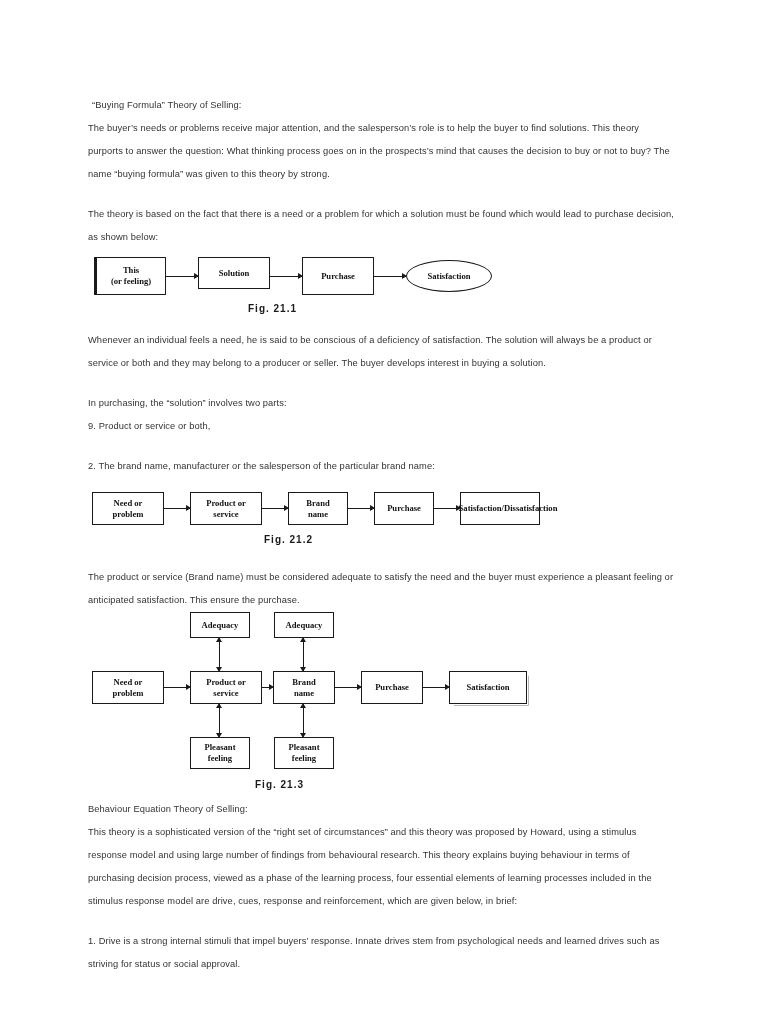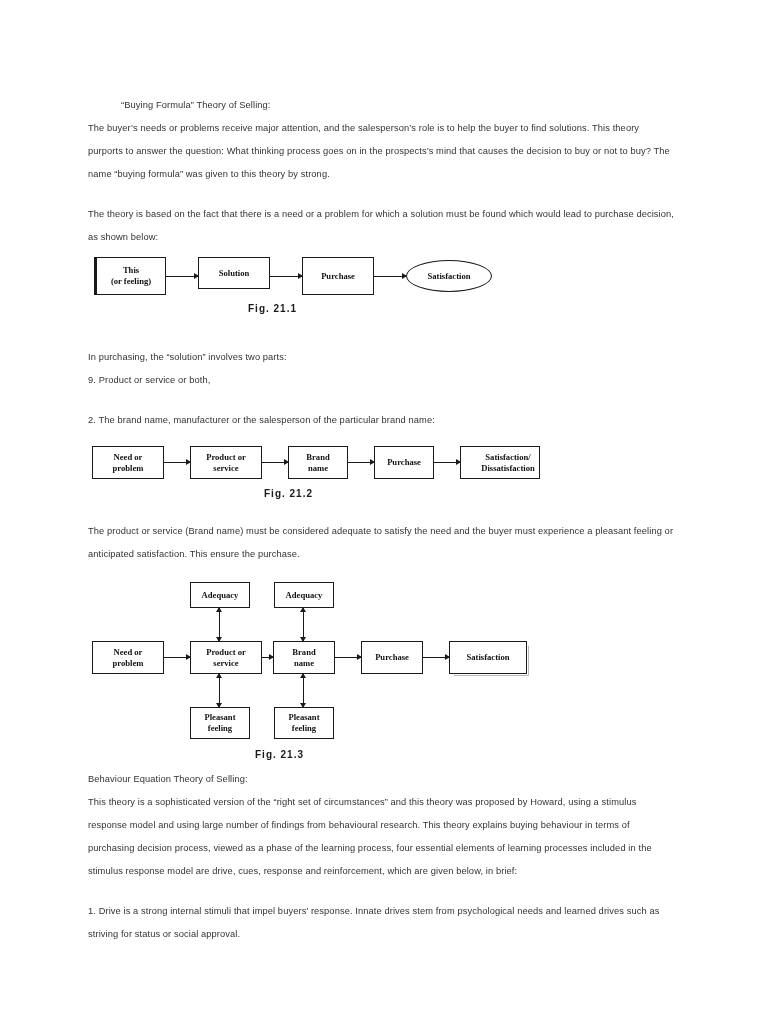--- a/index.html
+++ b/index.html
@@ -31,21 +31,20 @@
   p.para {
     margin: 0;
     font-size: 9.3px;
     line-height: 23px;
     letter-spacing: 0.1px;
     text-align: left;
     color: #333;
   }
   p.para.indent-head {
     text-indent: 4px;
-    margin-left: 29px;
   }
   .gap-sm { height: 8px; }
   .gap-md { height: 17px; }
 
   
   .figure {
     position: relative;
     width: 588px;
   }
   .fig-caption {
@@ -172,20 +171,21 @@
 
       <div class="ellipse" style="left:318px; top:5px; width:86px; height:32px;">
         <span>Satisfaction</span>
       </div>
 
       <div class="fig-caption" style="position:absolute; left:160px; top:48px;">Fig. 21.1</div>
     </div>
 
     <div class="gap-sm"></div>
 
+    <p class="para">Whenever an individual feels a need, he is said to be conscious of a deficiency of satisfaction. The solution will always be a product or service or both and they may belong to a producer or seller. The buyer develops interest in buying a solution.</p>
 
     <div class="gap-md"></div>
 
     <p class="para">In purchasing, the “solution” involves two parts:</p>
     <p class="para">9. Product or service or both,</p>
 
     <div class="gap-md"></div>
 
     <p class="para">2. The brand name, manufacturer or the salesperson of the particular brand name:</p>
 
@@ -211,33 +211,33 @@
       </div>
 
       <div class="conn-h" style="left:260px; top:18px; width:26px;"></div>
 
       <div class="node" style="left:286px; top:2px; width:60px; height:33px;">
         <span>Purchase</span>
       </div>
 
       <div class="conn-h" style="left:346px; top:18px; width:26px;"></div>
 
-      <div class="node" style="left:372px; top:2px; width:80px; height:33px; flex-direction:column;padding-left:16px;">
+      <div class="node" style="left:372px; top:2px; width:80px; height:33px; flex-direction:row;padding-left:16px;">
         <span>Satisfaction/</span>
         <span>Dissatisfaction</span>
       </div>
 
       <div class="fig-caption" style="position:absolute; left:176px; top:44px;">Fig. 21.2</div>
     </div>
 
     <div class="gap-sm"></div>
 
     <p class="para">The product or service (Brand name) must be considered adequate to satisfy the need and the buyer must experience a pleasant feeling or anticipated satisfaction. This ensure the purchase.</p>
 
-    <div class="figure" style="height:186px;margin-top:16px;">
+    <div class="figure" style="height:186px;">
 
       <div class="node" style="left:102px; top:0px; width:60px; height:26px;">
         <span>Adequacy</span>
       </div>
       <div class="node" style="left:186px; top:0px; width:60px; height:26px;">
         <span>Adequacy</span>
       </div>
 
       <div class="conn-v" style="left:131px; top:26px; height:33px;"></div>
       <div class="conn-v" style="left:215px; top:26px; height:33px;"></div>

